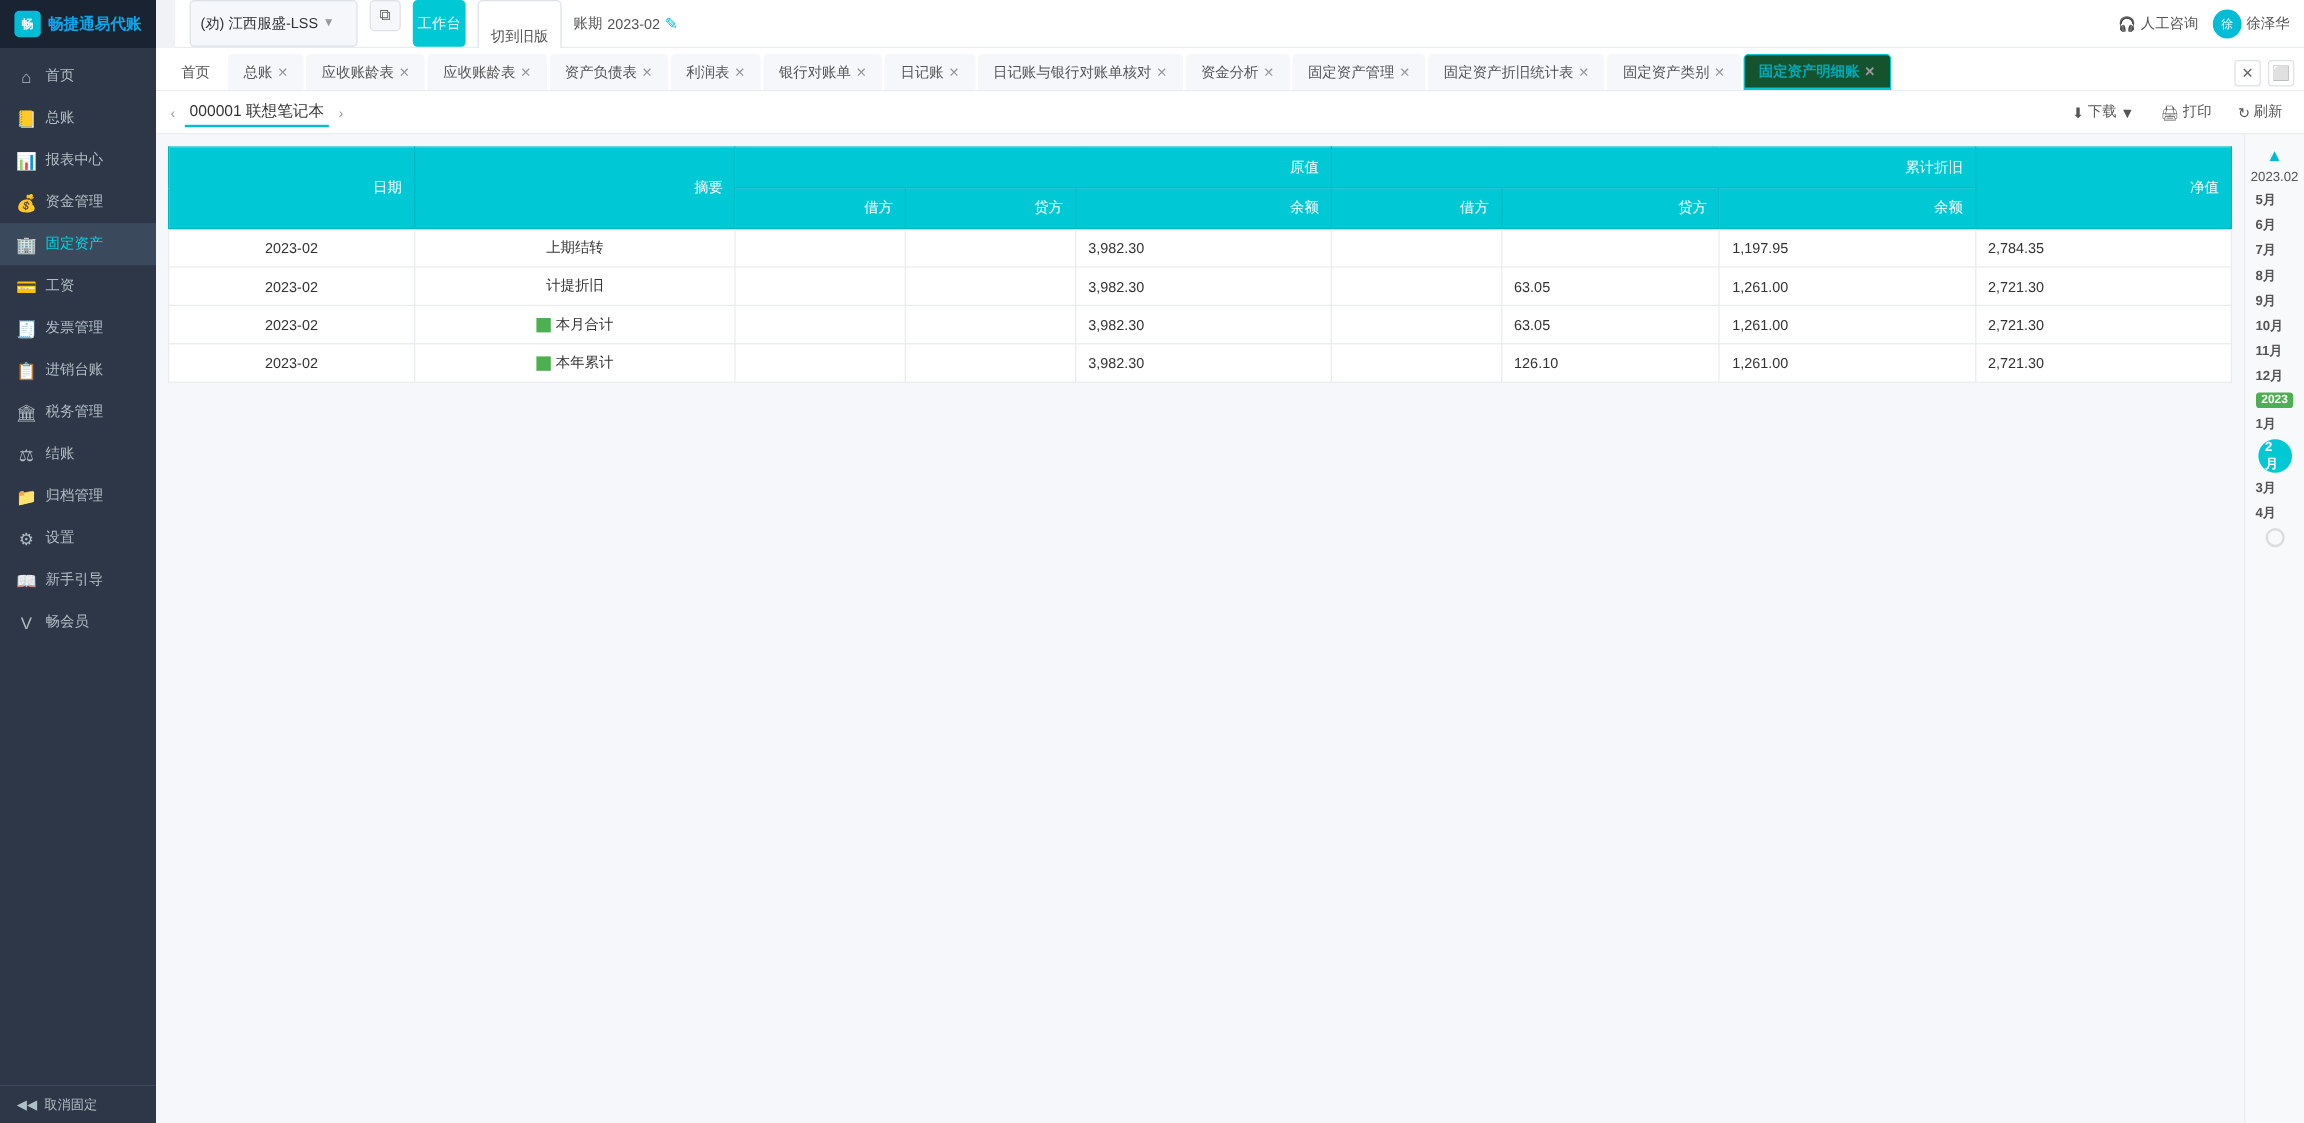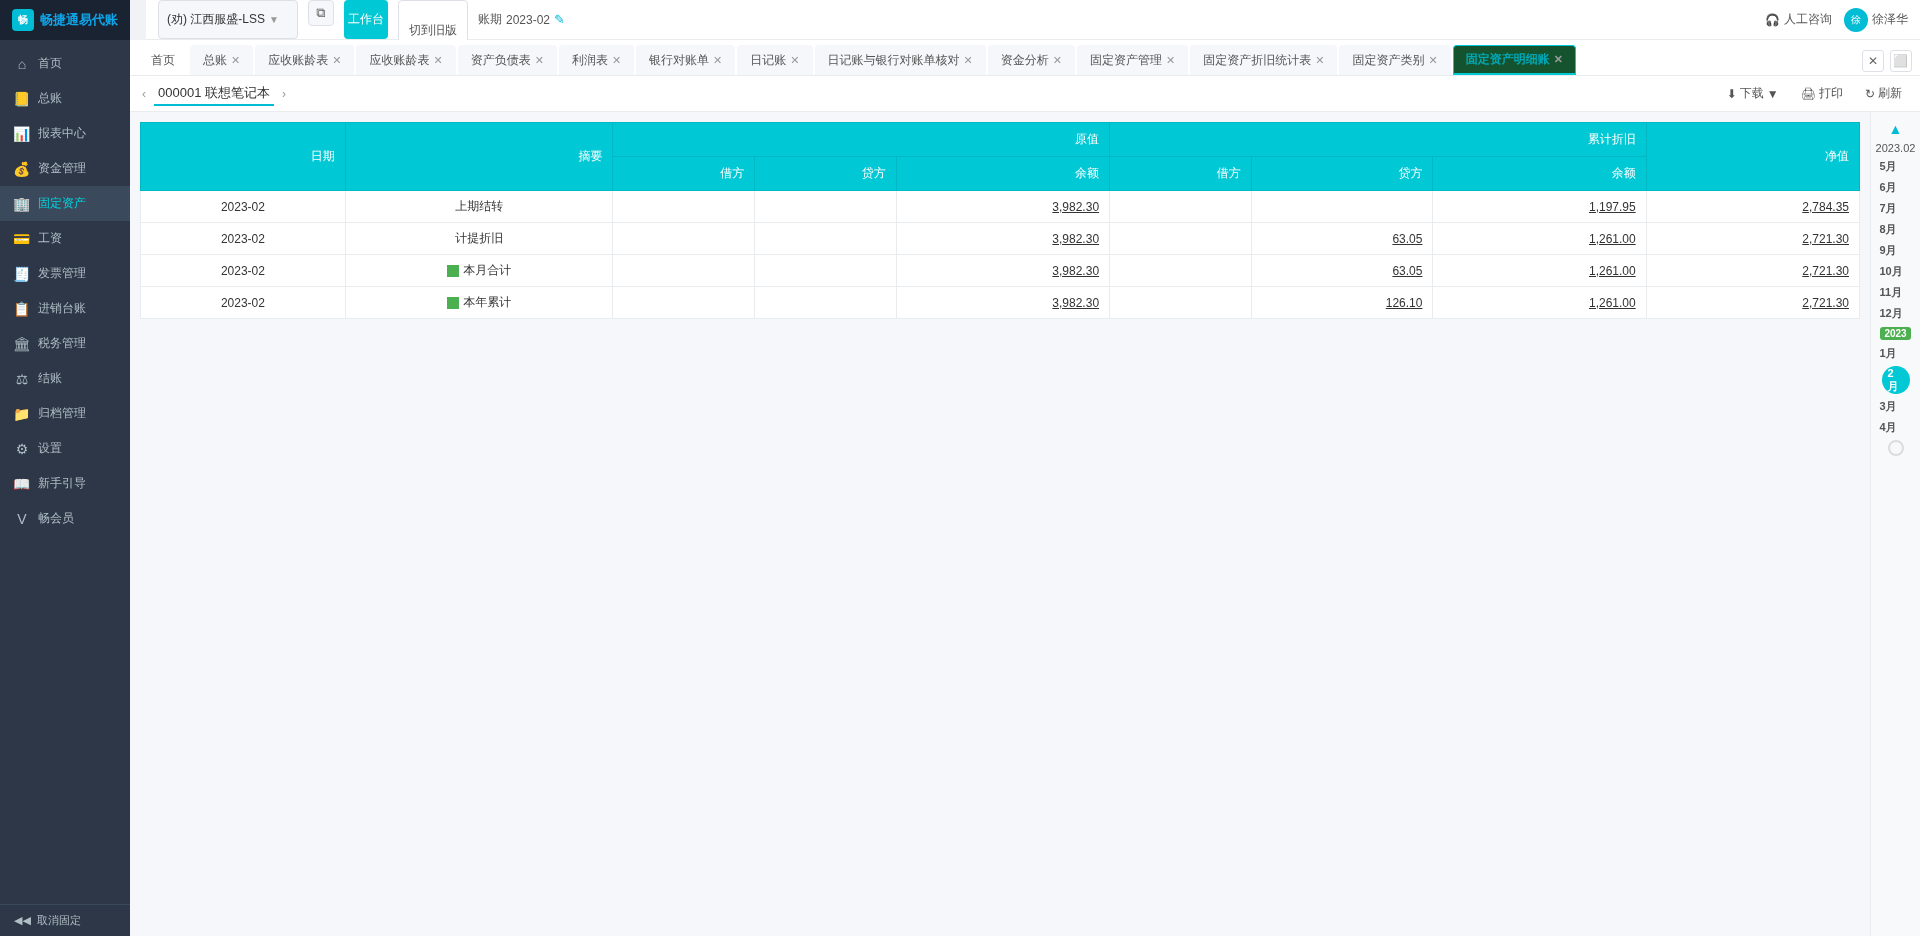--- a/index.html
+++ b/index.html
@@ -251,21 +251,21 @@
     }
     .data-table thead tr:first-child th { height: 32px; }
     .data-table thead tr:nth-child(2) th { height: 28px; }
     .data-table tbody tr td {
       padding: 7px 10px;
       border: 1px solid #e8ecef;
       font-size: 12px;
       color: #333;
       text-align: center;
     }
-    .data-table tbody tr td.amount { text-align: right; text-decoration: underline; }
+    .data-table tbody tr td.amount { text-align: left; }
     .col-tag {
       display: inline-block;
       width: 12px; height: 12px;
       background: #4caf50;
       margin-right: 4px;
       vertical-align: middle;
     }
 
     
     .timeline-panel {

